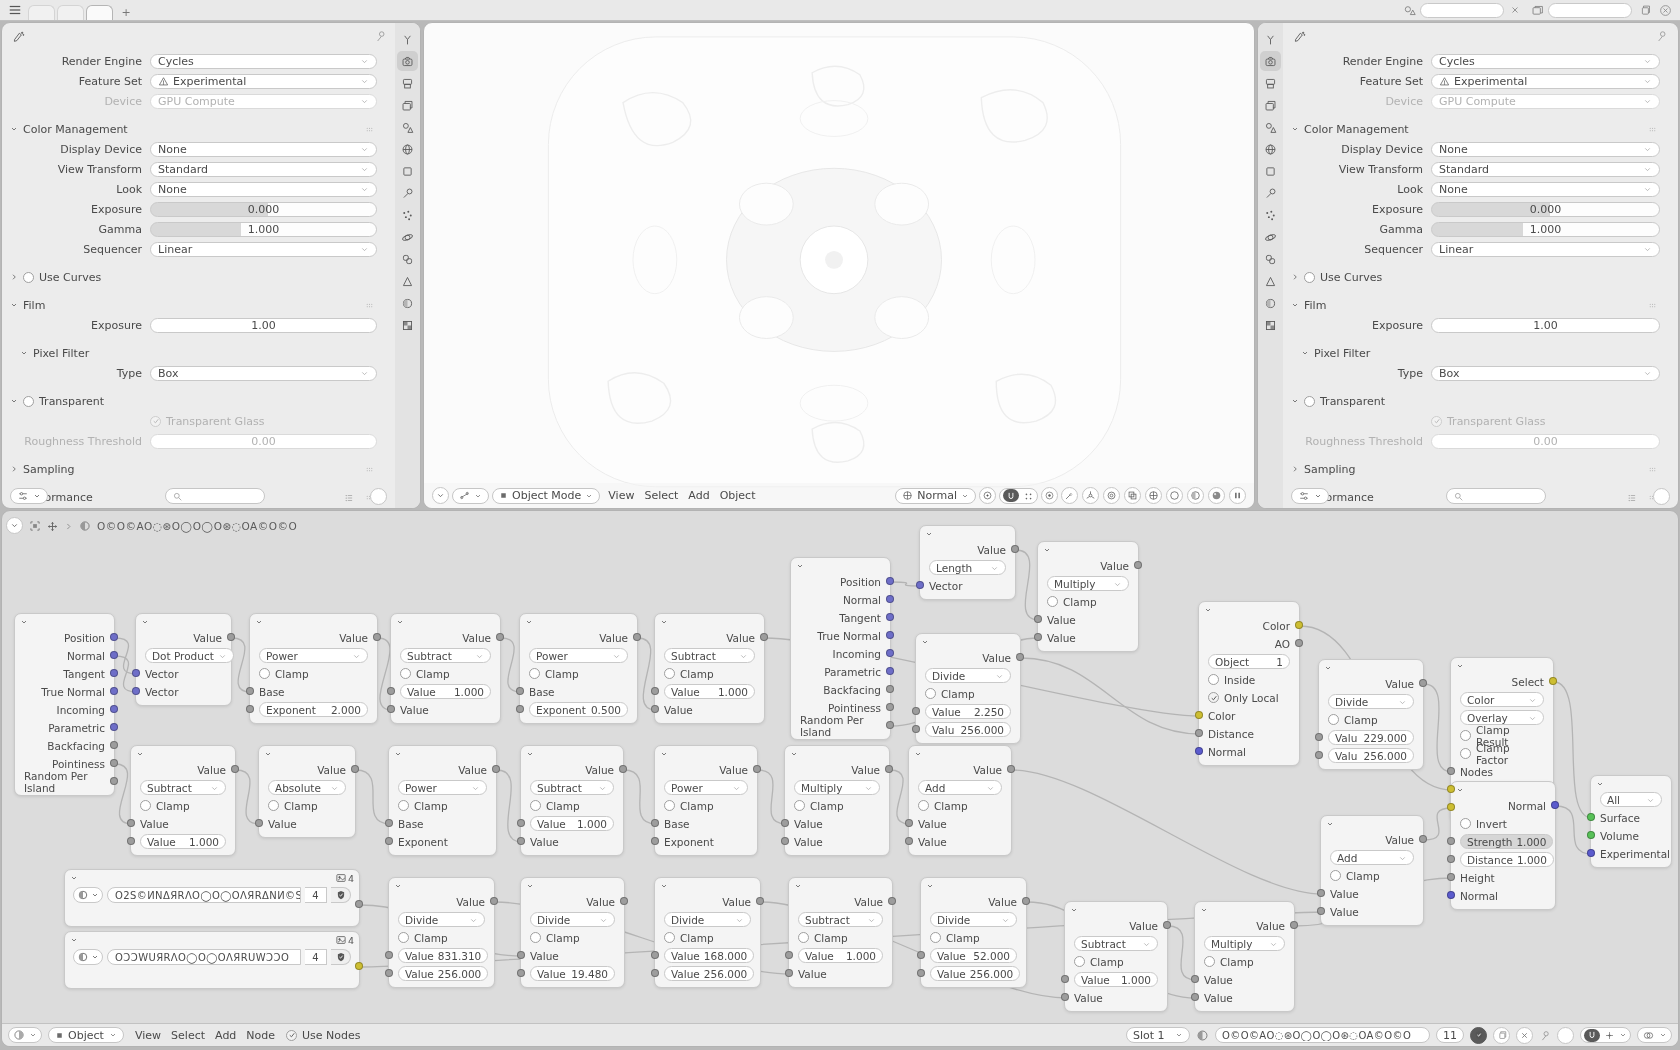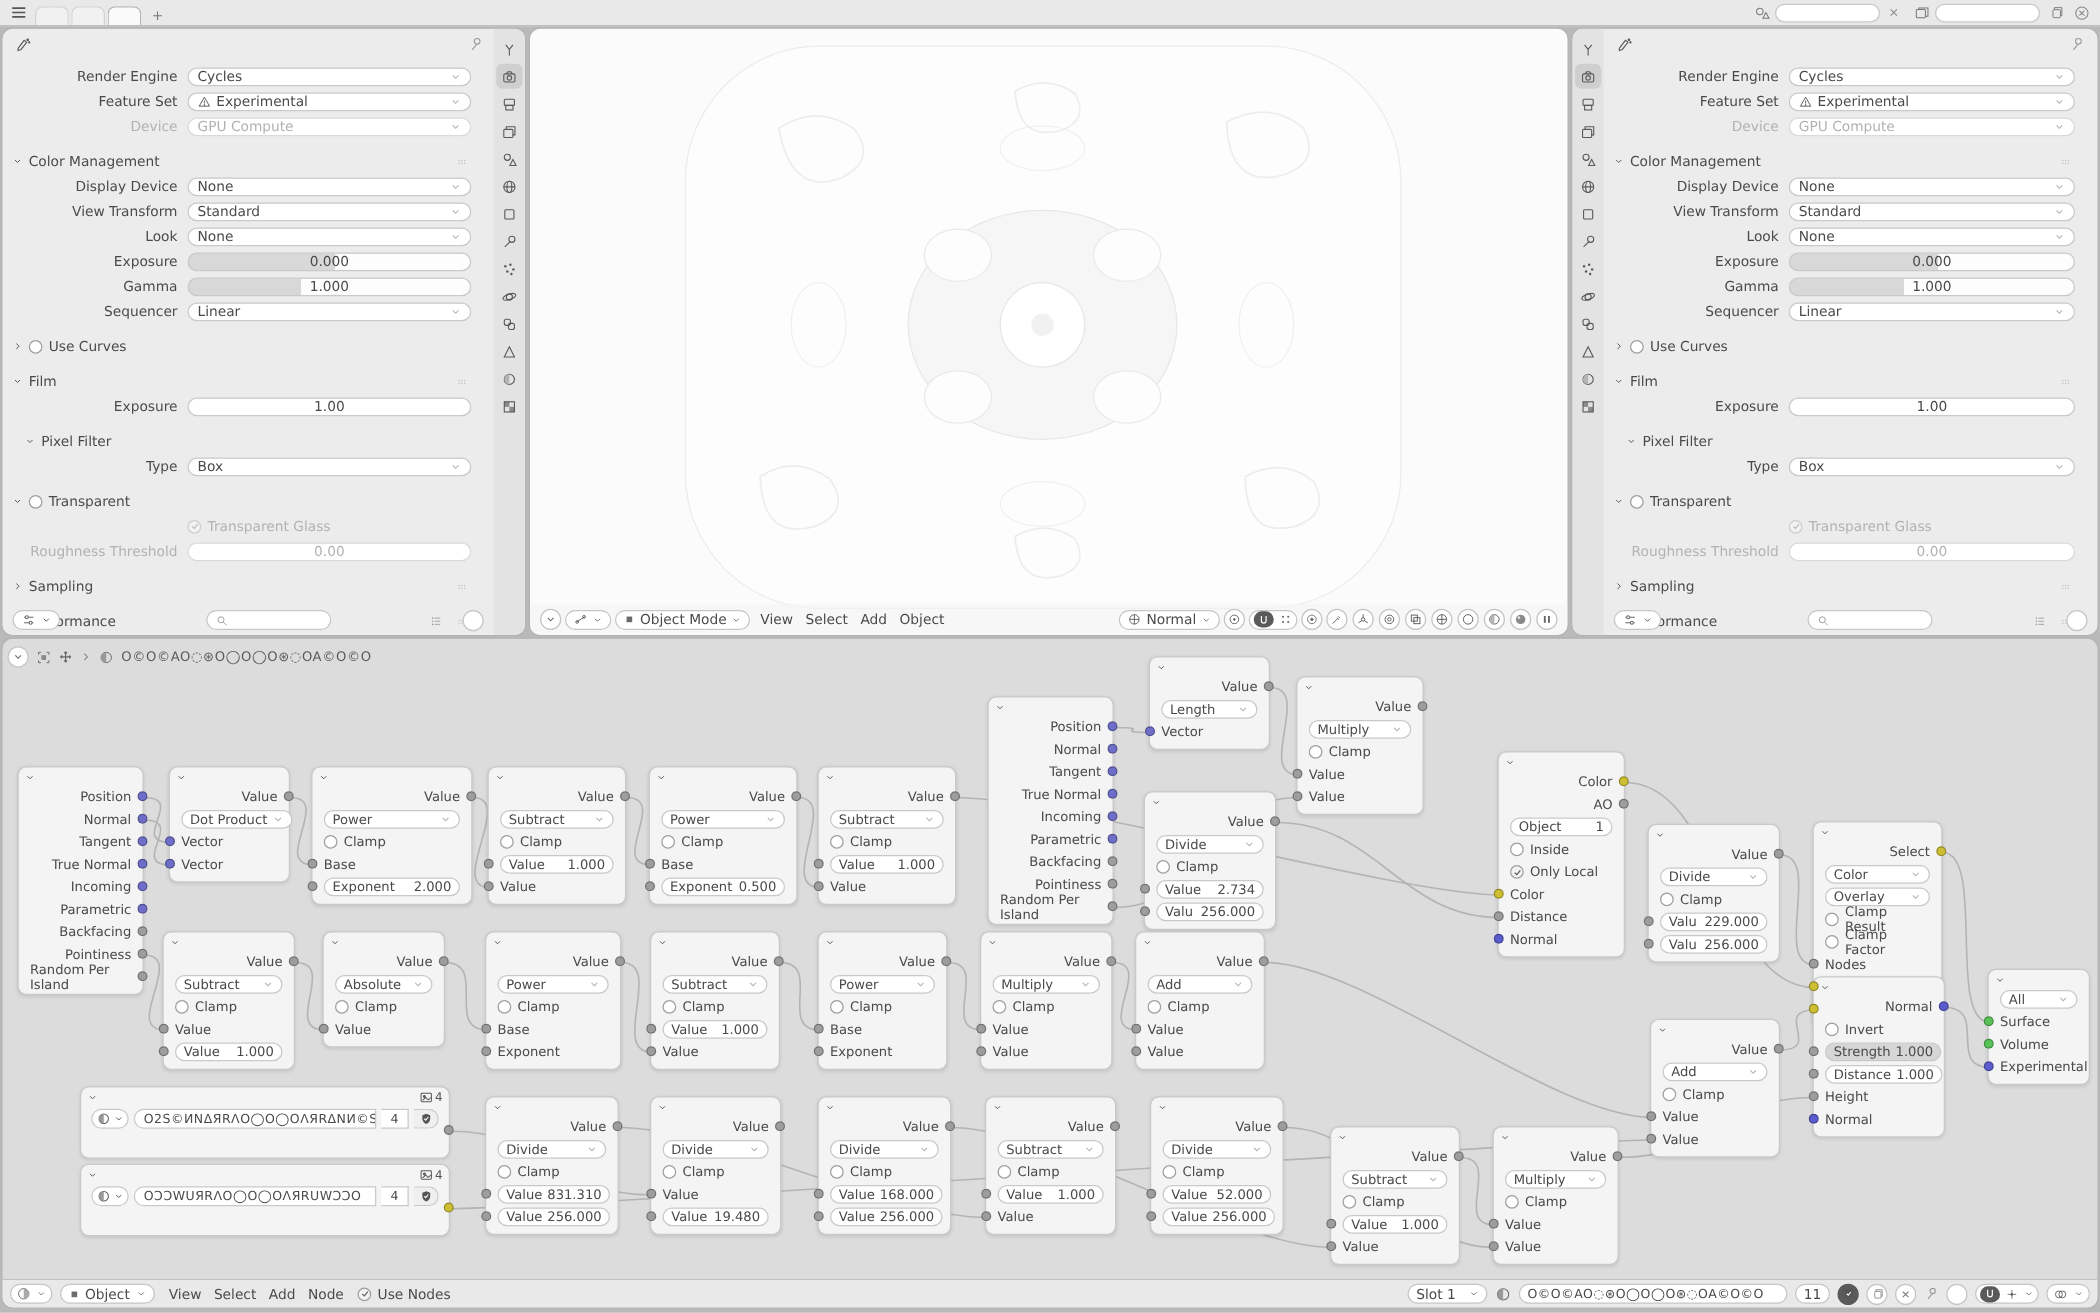--- a/index.html
+++ b/index.html
@@ -1413,21 +1413,21 @@
         </div>
         <div class="nrow">
           <span class="ncb">
             <span class="cb"></span>
             <span>Clamp</span>
           </span>
         </div>
         <div class="nrow">
           <div class="nfield">
             <span class="fl">Value</span>
-            <span class="fv">2.734</span>
+            <span class="fv">2.250</span>
           </div>
           <span class="sock left" style="background: rgb(157, 157, 157);"></span>
         </div>
         <div class="nrow">
           <div class="nfield">
             <span class="fl">Valu</span>
             <span class="fv">256.000</span>
           </div>
           <span class="sock left" style="background: rgb(157, 157, 157);"></span>
         </div>

